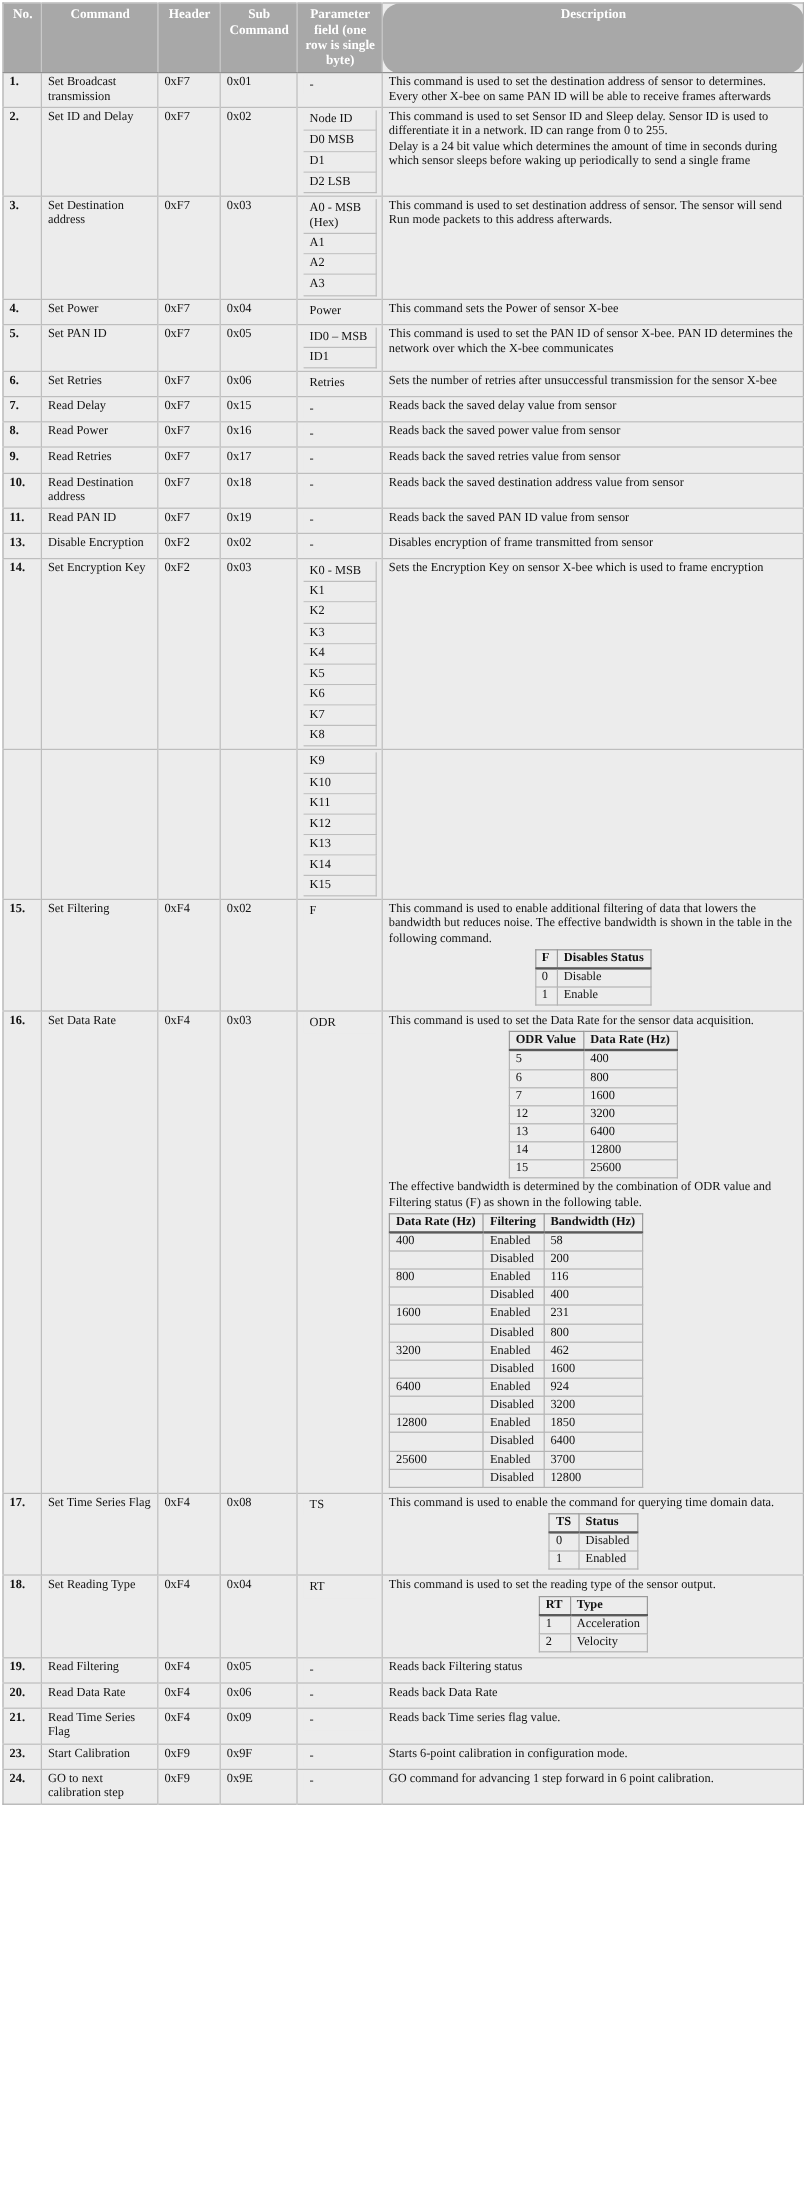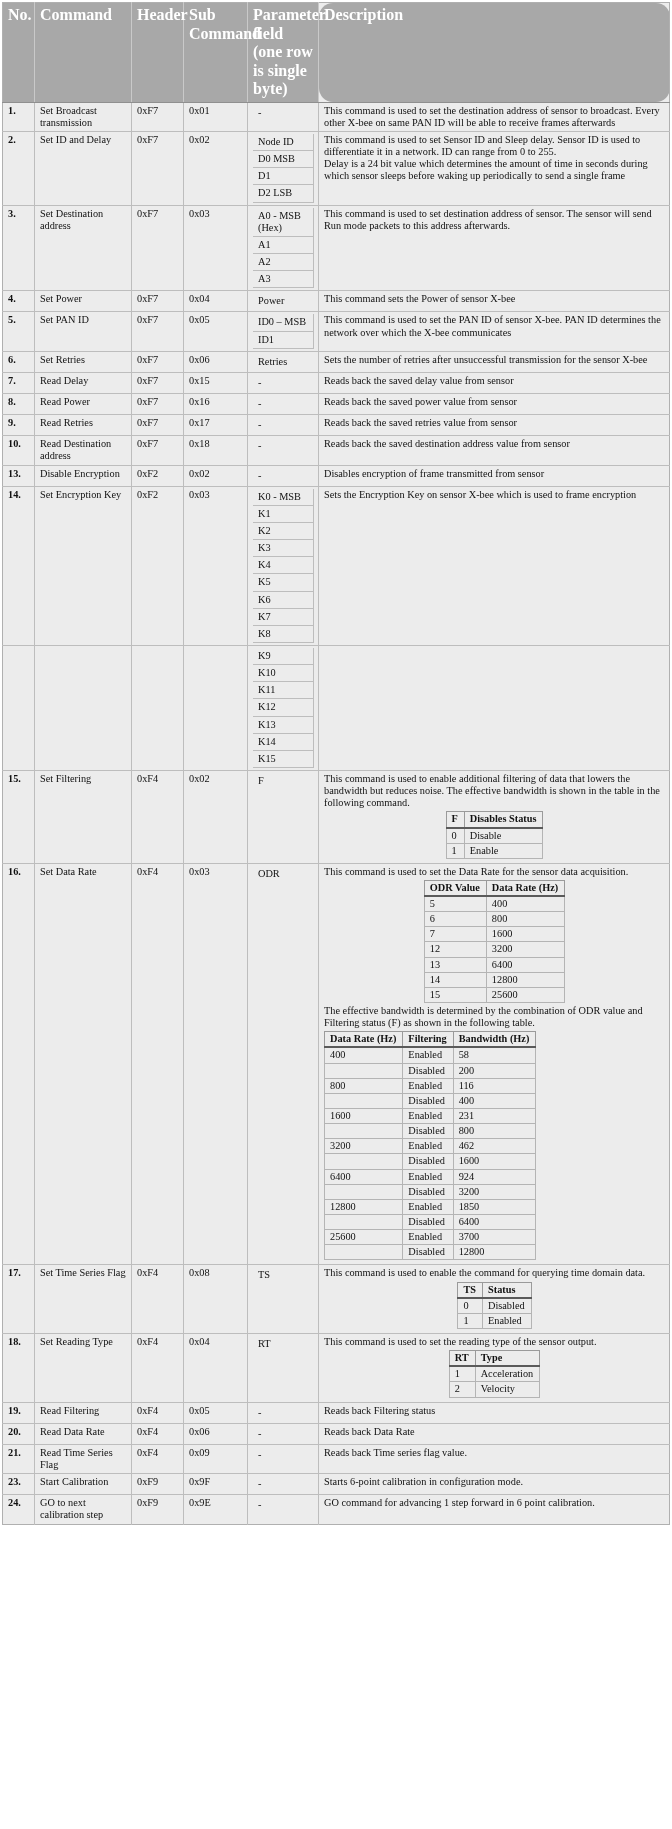--- a/index.html
+++ b/index.html
@@ -21,22 +21,22 @@
     border-collapse:collapse;
     width:668px;
     table-layout:fixed;
     background:#ececec;
     border:1px solid #b0b0b0;
   }
   table.cmd > thead > tr > th{
     background:#a8a8a8;
     color:#ffffff;
     font-weight:bold;
-    font-size:16px;
-    text-align:left;
+    font-size:11px;
+    text-align:center;
     vertical-align:top;
     padding:3px 4px 3px 5px;
     border-right:1px solid #c9c9c9;
     border-bottom:1px solid #8f8f8f;
     line-height:1.16;
   }
   table.cmd > thead > tr > th:last-child{border-right:none;border-radius:14px;}
   table.cmd > tbody > tr > td{
     background:#ececec;
     color:#111111;
@@ -121,21 +121,21 @@
           <td class="no">1.</td>
           <td>Set Broadcast transmission</td>
           <td>0xF7</td>
           <td>0x01</td>
           <td class="param">
             <div class="pstack nobox">
               <span class="pitem">-</span>
             </div>
           </td>
           <td class="desc">
-            <p class="nw">This command is used to set the destination address of sensor to broadcast. Every other X-bee on same PAN ID will be able to receive frames afterwards</p>
+            <p class="nw">This command is used to set the destination address of sensor to determines. Every other X-bee on same PAN ID will be able to receive frames afterwards</p>
           </td>
         </tr>
         <tr>
           <td class="no">2.</td>
           <td>Set ID and Delay</td>
           <td>0xF7</td>
           <td>0x02</td>
           <td class="param">
             <div class="pstack">
               <span class="pitem">Node ID</span>
@@ -256,20 +256,34 @@
           <td>Read Destination address</td>
           <td>0xF7</td>
           <td>0x18</td>
           <td class="param">
             <div class="pstack nobox">
               <span class="pitem">-</span>
             </div>
           </td>
           <td class="desc">
             <p class="nw">Reads back the saved destination address value from sensor</p>
+          </td>
+        </tr>
+        <tr>
+          <td class="no">11.</td>
+          <td>Read PAN ID</td>
+          <td>0xF7</td>
+          <td>0x19</td>
+          <td class="param">
+            <div class="pstack nobox">
+              <span class="pitem">-</span>
+            </div>
+          </td>
+          <td class="desc">
+            <p class="nw">Reads back the saved PAN ID value from sensor</p>
           </td>
         </tr>
         <tr>
           <td class="no">13.</td>
           <td>Disable Encryption</td>
           <td>0xF2</td>
           <td>0x02</td>
           <td class="param">
             <div class="pstack nobox">
               <span class="pitem">-</span>

